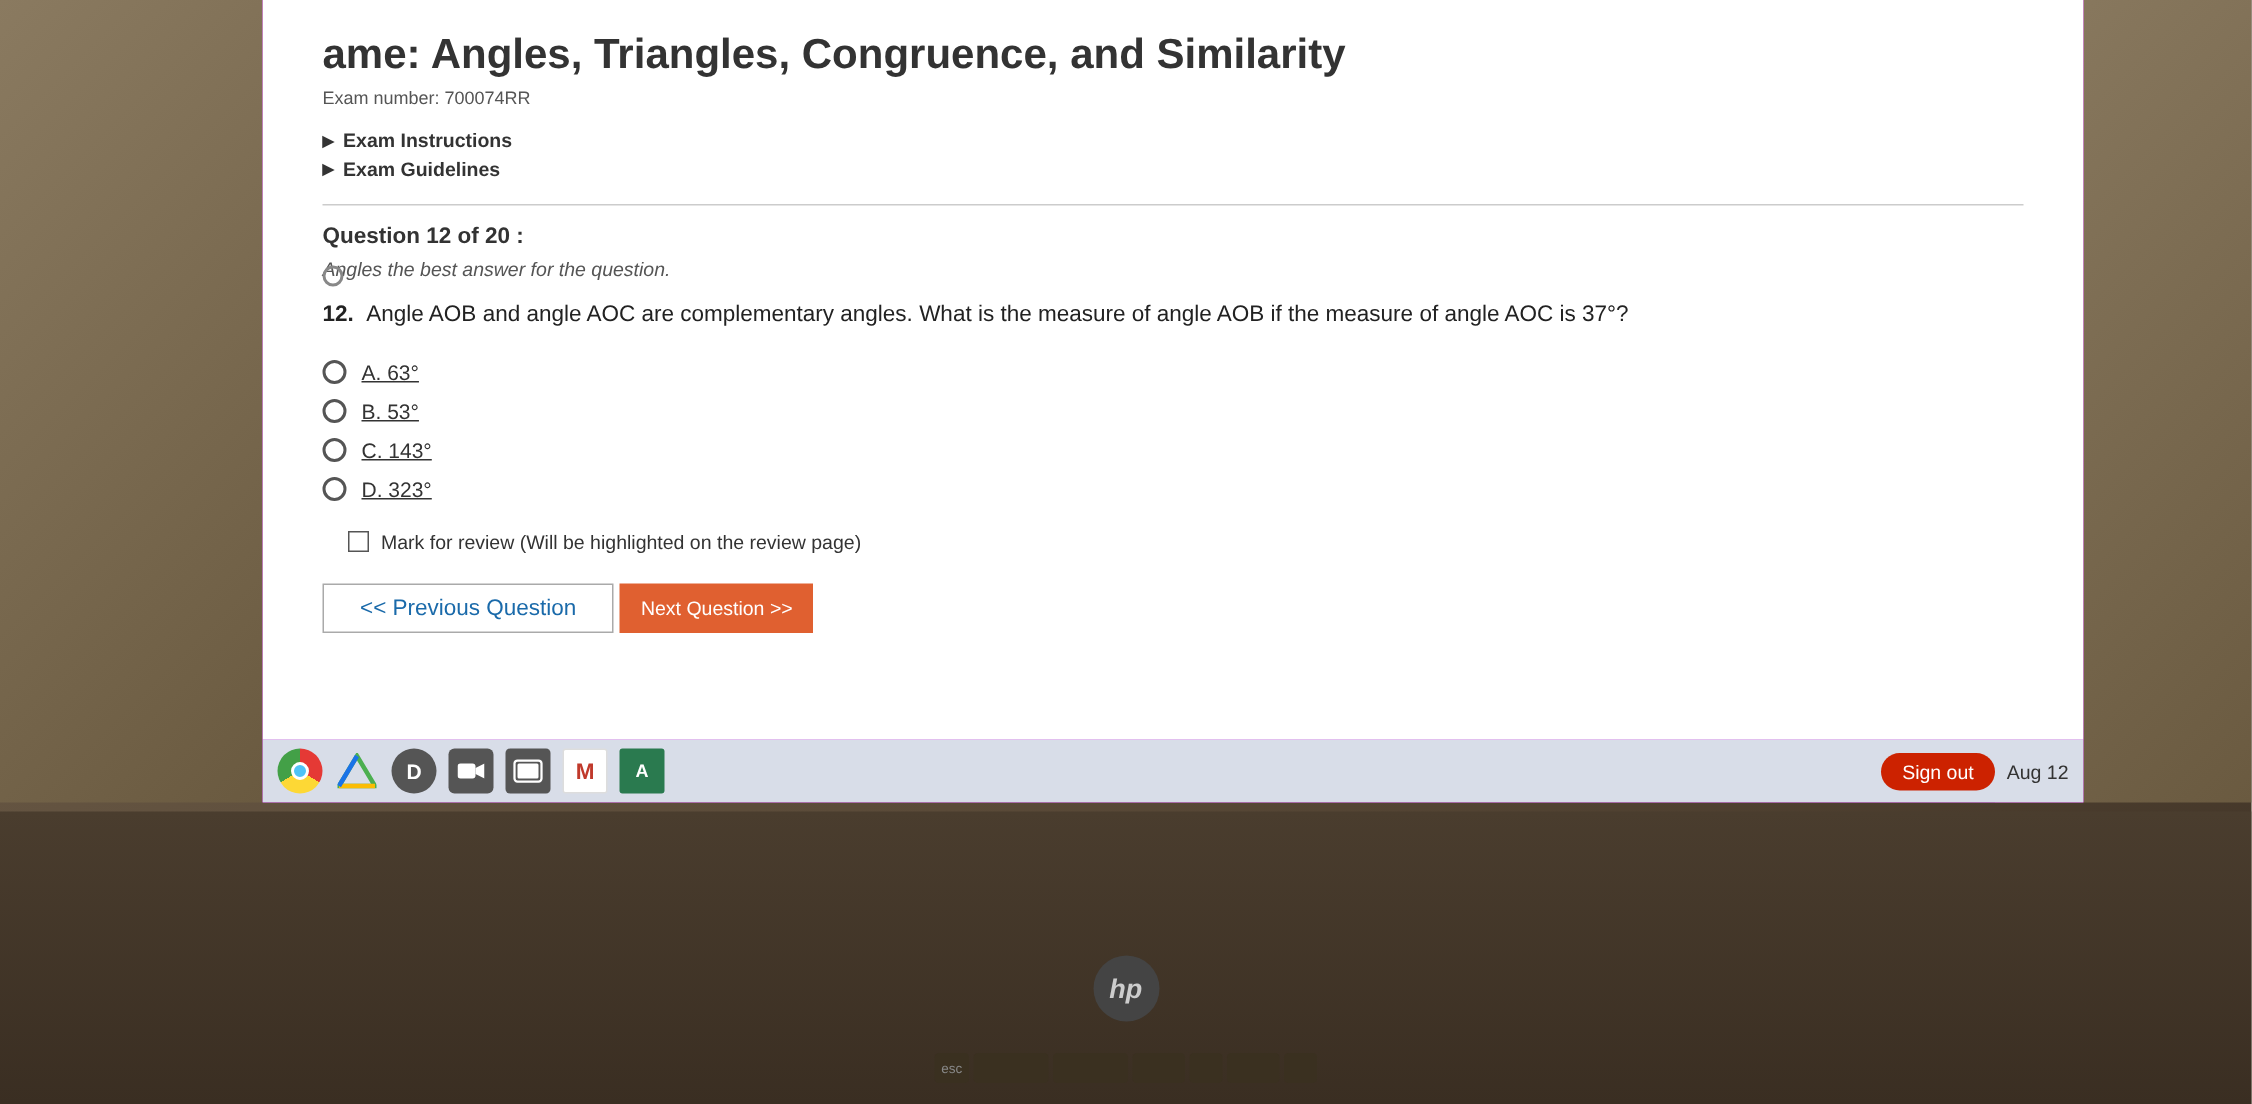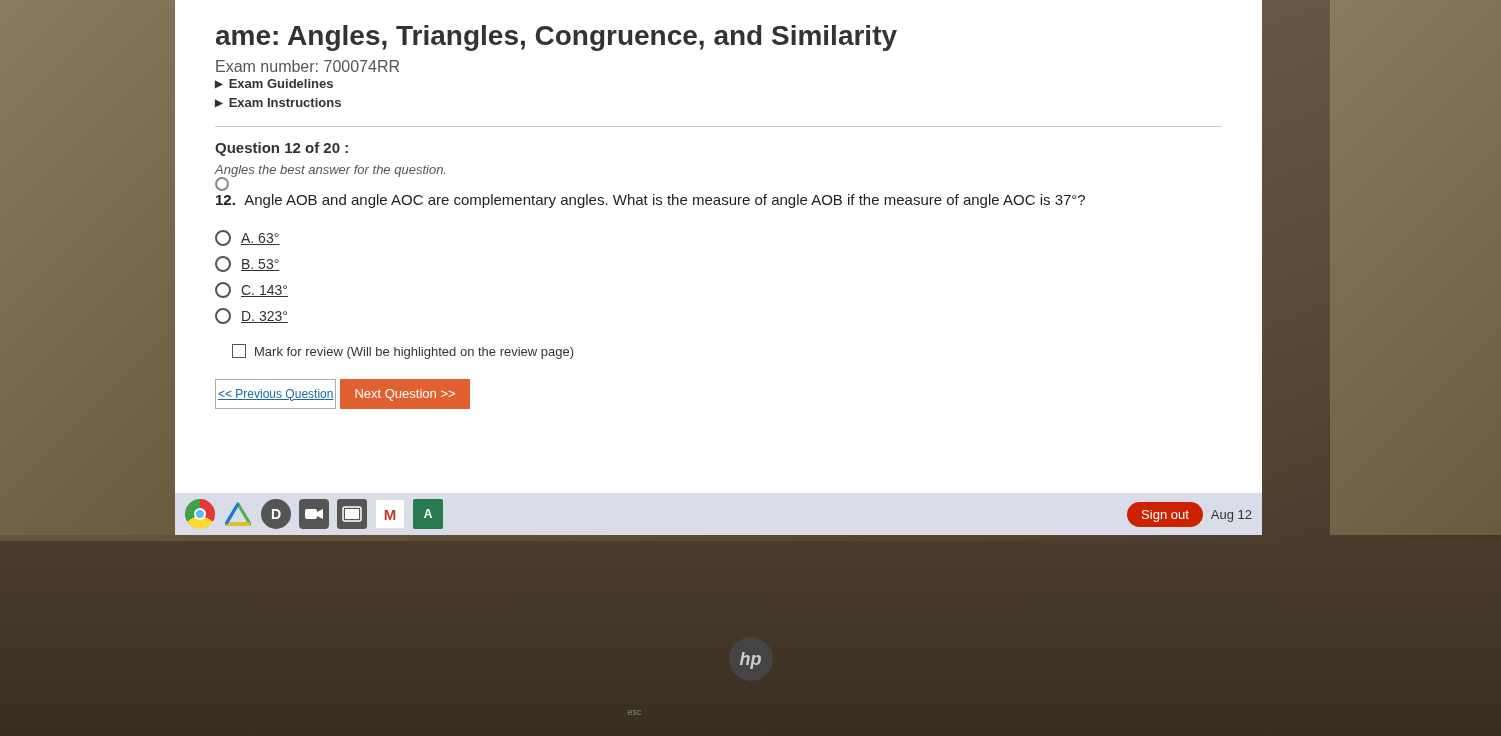--- a/index.html
+++ b/index.html
@@ -19,21 +19,21 @@
       width: 1501px;
       height: 736px;
       background: linear-gradient(160deg, #7a6a55 0%, #5a4a38 60%, #3a2e22 100%);
     }
 
     
     .screen {
       position: absolute;
       top: 0;
       left: 175px;
-      width: 1087px;
+      width: 1214px;
       height: 535px;
       background: #d946ef;
       overflow: hidden;
     }
 
     
     .content-area {
       position: absolute;
       top: 0;
       left: 0;
@@ -47,22 +47,23 @@
     
     .exam-title {
       font-size: 28px;
       font-weight: bold;
       color: #333;
       margin-bottom: 6px;
       margin-top: 0;
     }
 
     .exam-number {
-      font-size: 16px;
+      font-size: 12px;
       color: #555;
+      margin-bottom: 14px;
     }
 
     .exam-links {
       margin-bottom: 16px;
     }
 
     .exam-link-item {
       display: flex;
       align-items: center;
       font-size: 13px;
@@ -152,27 +153,26 @@
       background: #fff;
       flex-shrink: 0;
     }
 
     .nav-buttons {
       display: flex;
       gap: 4px;
     }
 
     .btn-prev {
-      padding: 7px 2px;
-      font-size: 12px;
+      padding: 7px 24px;
+      font-size: 15px;
       background: #fff;
       border: 1px solid #aaa;
       color: #1a6aaa;
       cursor: pointer;
-      text-decoration: underline;
     }
 
     .btn-next {
       padding: 7px 14px;
       font-size: 13px;
       background: #e06030;
       border: none;
       color: #fff;
       cursor: pointer;
     }
@@ -360,22 +360,22 @@
 
   <div class="content-area">
 
     <div class="exam-title">
       <span>ame: Angles, Triangles, Congruence, and Similarity</span>
     </div>
 
     <div class="exam-number">Exam number: 700074RR</div>
 
     <div class="exam-links">
+      <div class="exam-link-item">Exam Instructions</div>
       <div class="exam-link-item">Exam Guidelines</div>
-      <div class="exam-link-item">Exam Instructions</div>
     </div>
 
     <hr class="divider">
 
     <div class="question-header">Question 12 of 20 :</div>
     <div class="question-instruction">Angles the best answer for the question.</div>
 
     <div class="question-text">
       <strong>12.</strong>
       &nbsp;<span>Angle AOB and angle AOC are complementary angles. What is the measure of angle AOB if the measure of angle AOC is 37°?</span>

